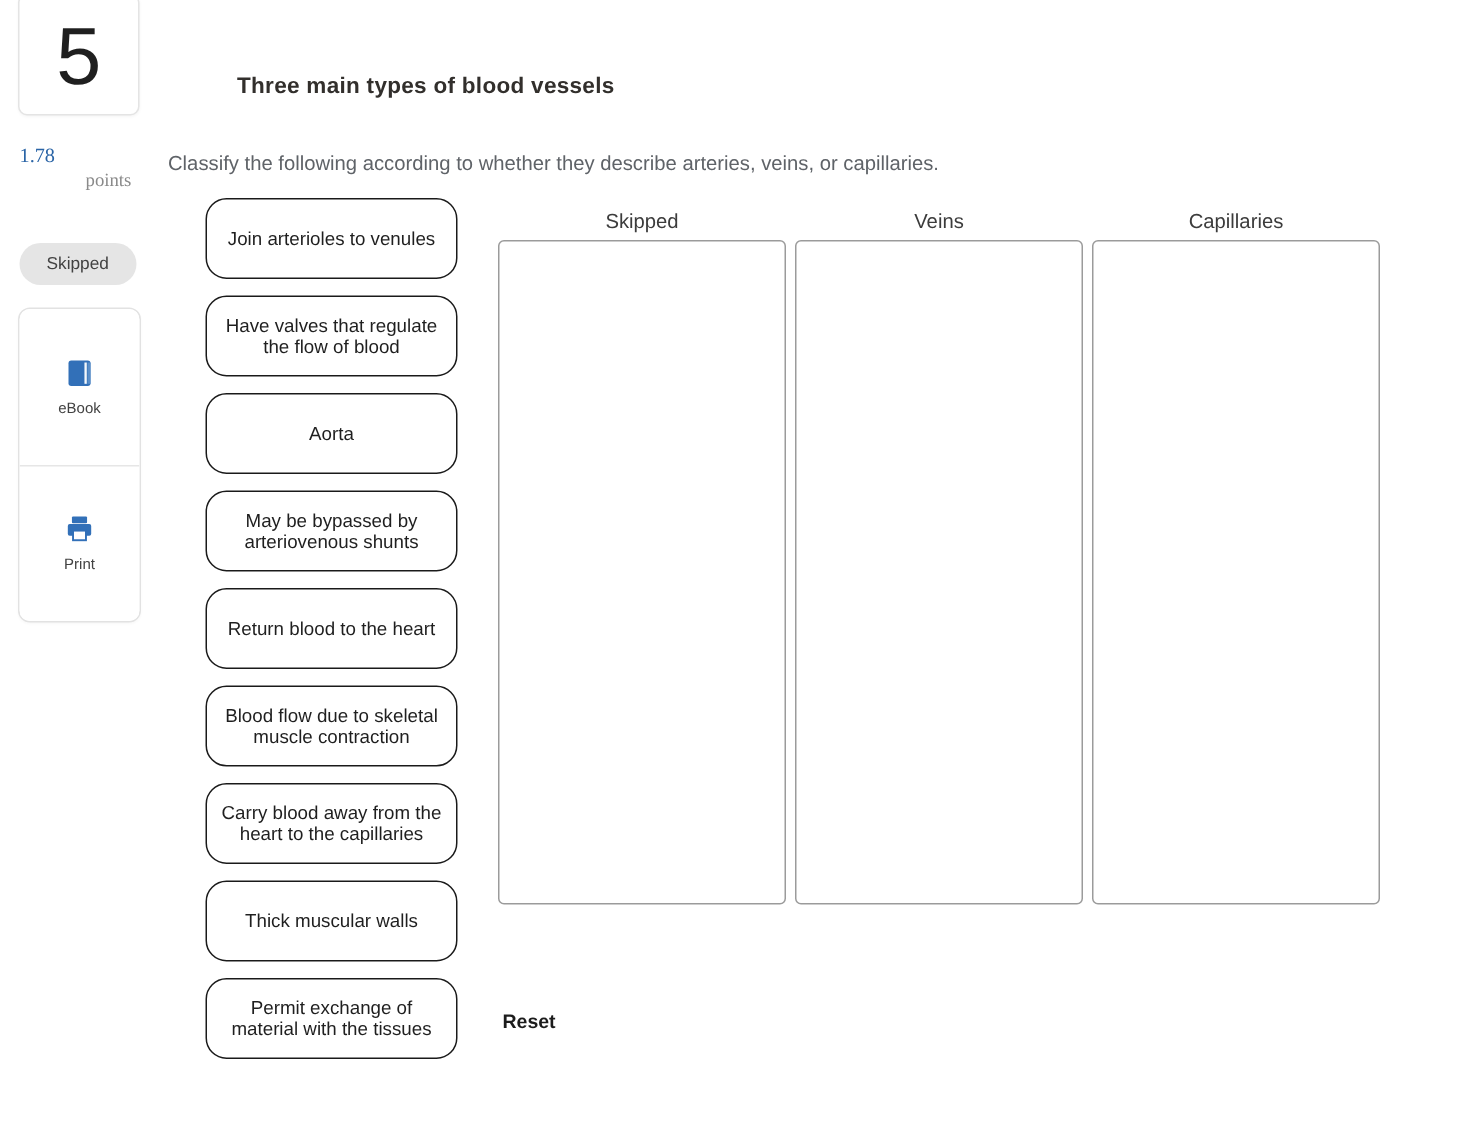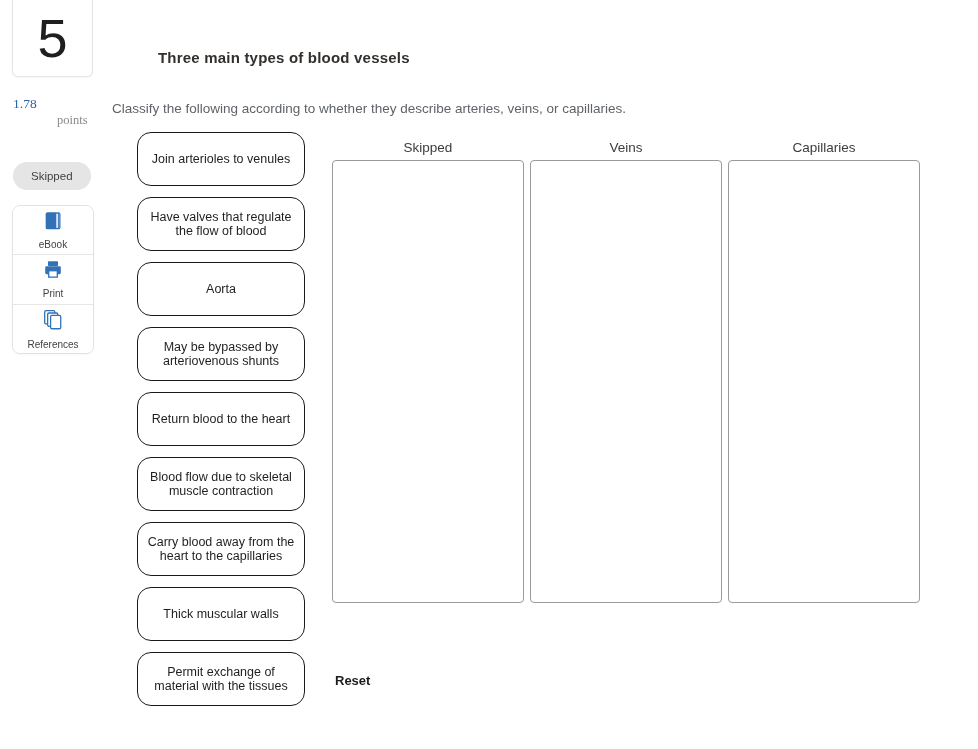--- a/index.html
+++ b/index.html
@@ -33,21 +33,21 @@
   .status-badge {
     position: absolute; left: 13px; top: 162px;
     background: #e5e5e5; color: #424242;
     font-size: 11.5px;
     padding: 8px 18px;
     border-radius: 15px;
     display: inline-block;
   }
   .tools-card {
     position: absolute; left: 12px; top: 205px;
-    width: 82px; height: 149px;
+    width: 82px; height: 210px;
     background: #fff;
     border: 1px solid #e2e2e2;
     border-radius: 8px;
     display: flex; flex-direction: column;
     box-shadow: 0 1px 2px rgba(0,0,0,0.03);
     overflow: hidden;
   }
   .tool-btn {
     flex: 1;
     display: flex; flex-direction: column;
@@ -144,32 +144,20 @@
     <button class="tool-btn">
       <span>
         <svg width="22" height="22" viewBox="0 0 24 24">
           <rect x="6.5" y="2.5" width="11" height="5" rx="0.8" fill="#3270b8"></rect>
           <rect x="3.5" y="8" width="17" height="8.5" rx="1.4" fill="#3270b8"></rect>
           <rect x="7.3" y="12.8" width="9.4" height="7" fill="#ffffff" stroke="#3270b8" stroke-width="1.4"></rect>
         </svg>
       </span>
       <span class="tool-label">Print</span>
     </button>
-    <button class="tool-btn">
-      <span>
-        <svg width="24" height="24" viewBox="0 0 26 24">
-          <g fill="#ffffff" stroke="#3270b8" stroke-width="1.4">
-            <rect x="4" y="1.8" width="11" height="14.5" rx="1.4"></rect>
-            <rect x="7.2" y="4.4" width="11" height="14.5" rx="1.4"></rect>
-            <rect x="10.4" y="7" width="11" height="14.5" rx="1.4"></rect>
-          </g>
-        </svg>
-      </span>
-      <span class="tool-label">References</span>
-    </button>
   </div>
 
   <div class="title">Three main types of blood vessels</div>
   <div class="instructions">Classify the following according to whether they describe arteries, veins, or capillaries.</div>
 
   <div class="items-col">
     <div class="drag-item">Join arterioles to venules</div>
     <div class="drag-item">Have valves that regulate the flow of blood</div>
     <div class="drag-item">Aorta</div>
     <div class="drag-item">May be bypassed by arteriovenous shunts</div>

